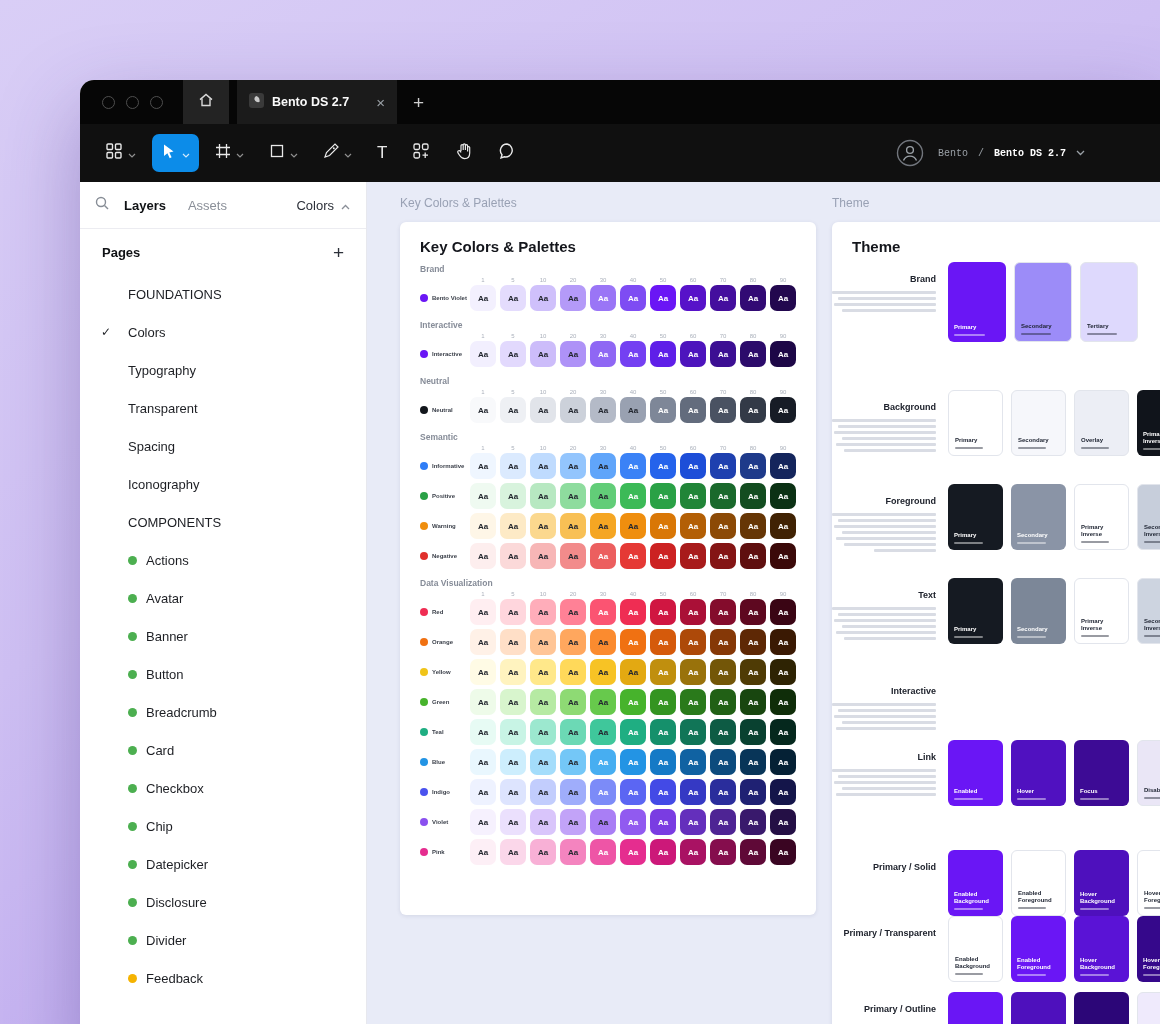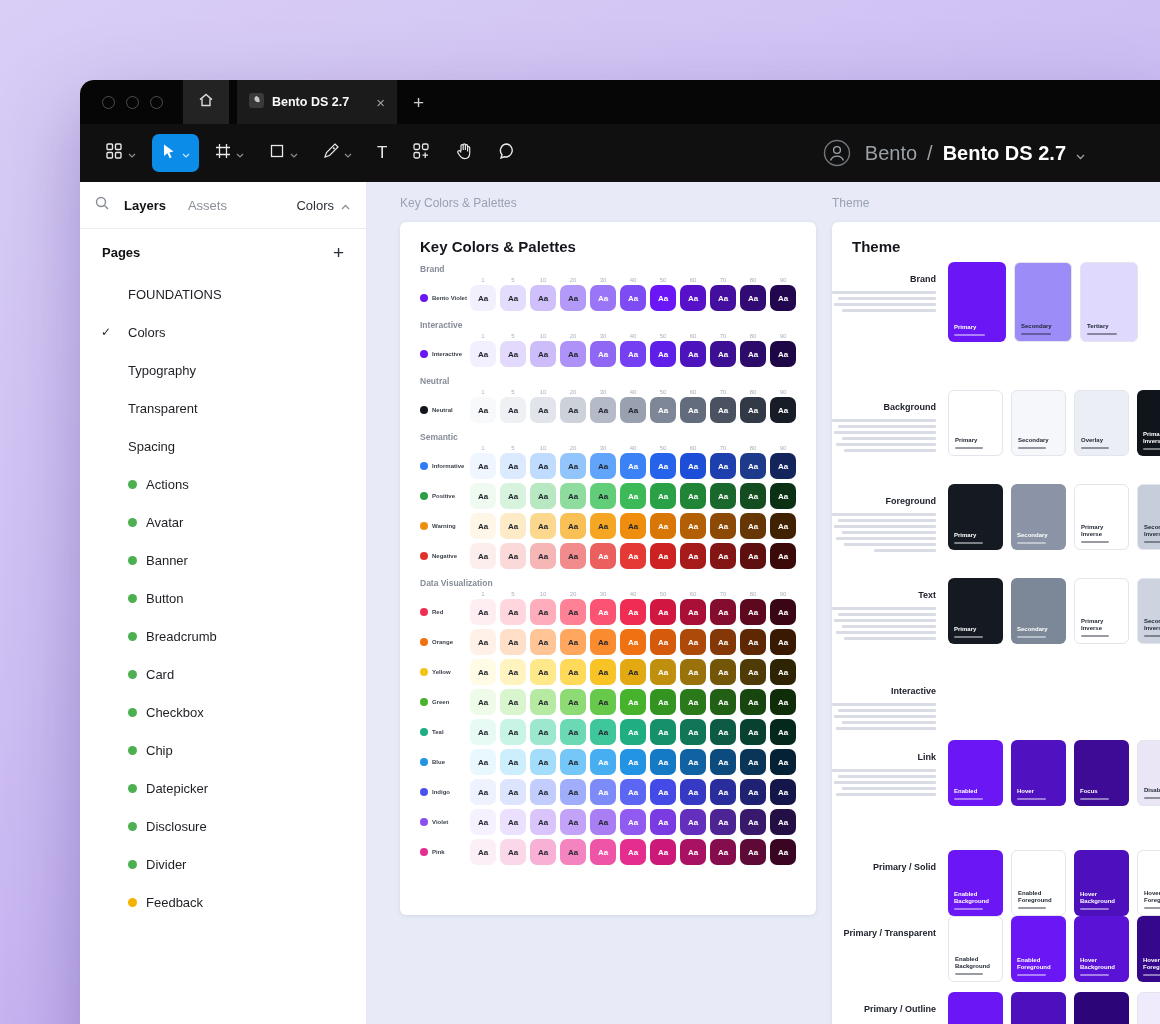--- a/index.html
+++ b/index.html
@@ -17,21 +17,21 @@
   .tab{height:44px;width:160px;background:#1b1b1b;display:flex;align-items:center;gap:8px;padding:0 12px;margin-left:8px;box-sizing:border-box;}
   .tab-title{font-size:12.5px;font-weight:700;color:#fafafa;flex:1;white-space:nowrap;}
   .tab-close{color:#9aa0a6;font-size:15px;line-height:1;}
   .newtab{color:#cfcfcf;font-size:19px;margin-left:16px;line-height:1;}
   
   .toolbar{height:58px;background:#101010;display:flex;align-items:center;justify-content:space-between;padding:0 75px 0 16px;}
   .tools{display:flex;align-items:center;gap:7px;}
   .tool{display:flex;align-items:center;gap:5px;padding:9px 9px;border-radius:7px;color:#e8e8e8;}
   .tool.active{background:#0c8ce9;}
   .tool-text{font-size:17px;color:#e8e8e8;font-weight:500;font-family:"Liberation Sans",sans-serif;}
-  .tb-right{display:flex;align-items:center;gap:10px;color:#9aa0a6;font-size:20px;}
+  .tb-right{display:flex;align-items:center;gap:10px;color:#9aa0a6;font-size:10px;font-family:Liberation Mono, monospace;}
   .avatar{width:28px;height:28px;border-radius:50%;display:flex;align-items:center;justify-content:center;margin-right:4px;}
   .file-name{color:#fff;font-weight:700;}
   
   .main{display:flex;height:902px;}
   .sidebar{width:287px;flex:none;background:#fff;position:relative;border-right:1px solid #e7e8ee;box-sizing:border-box;}
   .canvas{flex:1;background:#e8ebf7;position:relative;overflow:hidden;}
   
   .sb-head{height:46px;display:flex;align-items:center;padding:0 16px 0 14px;border-bottom:1px solid #ececf1;gap:6px;}
   .sb-tab{font-size:13px;color:#8a8f98;padding:0 8px;}
   .sb-tab.active{color:#101215;font-weight:700;}
@@ -220,20 +220,26 @@
             <div class="item">
               <span class="lbl">Typography</span>
             </div>
             <div class="item">
               <span class="lbl">Transparent</span>
             </div>
             <div class="item">
               <span class="lbl">Spacing</span>
             </div>
             <div class="item">
+              <span class="lbl">Iconography</span>
+            </div>
+            <div class="item">
+              <span class="lbl">COMPONENTS</span>
+            </div>
+            <div class="item">
               <span class="dot" style="background: rgb(76, 175, 80);"></span>
               <span class="lbl">Actions</span>
             </div>
             <div class="item">
               <span class="dot" style="background: rgb(76, 175, 80);"></span>
               <span class="lbl">Avatar</span>
             </div>
             <div class="item">
               <span class="dot" style="background: rgb(76, 175, 80);"></span>
               <span class="lbl">Banner</span>

